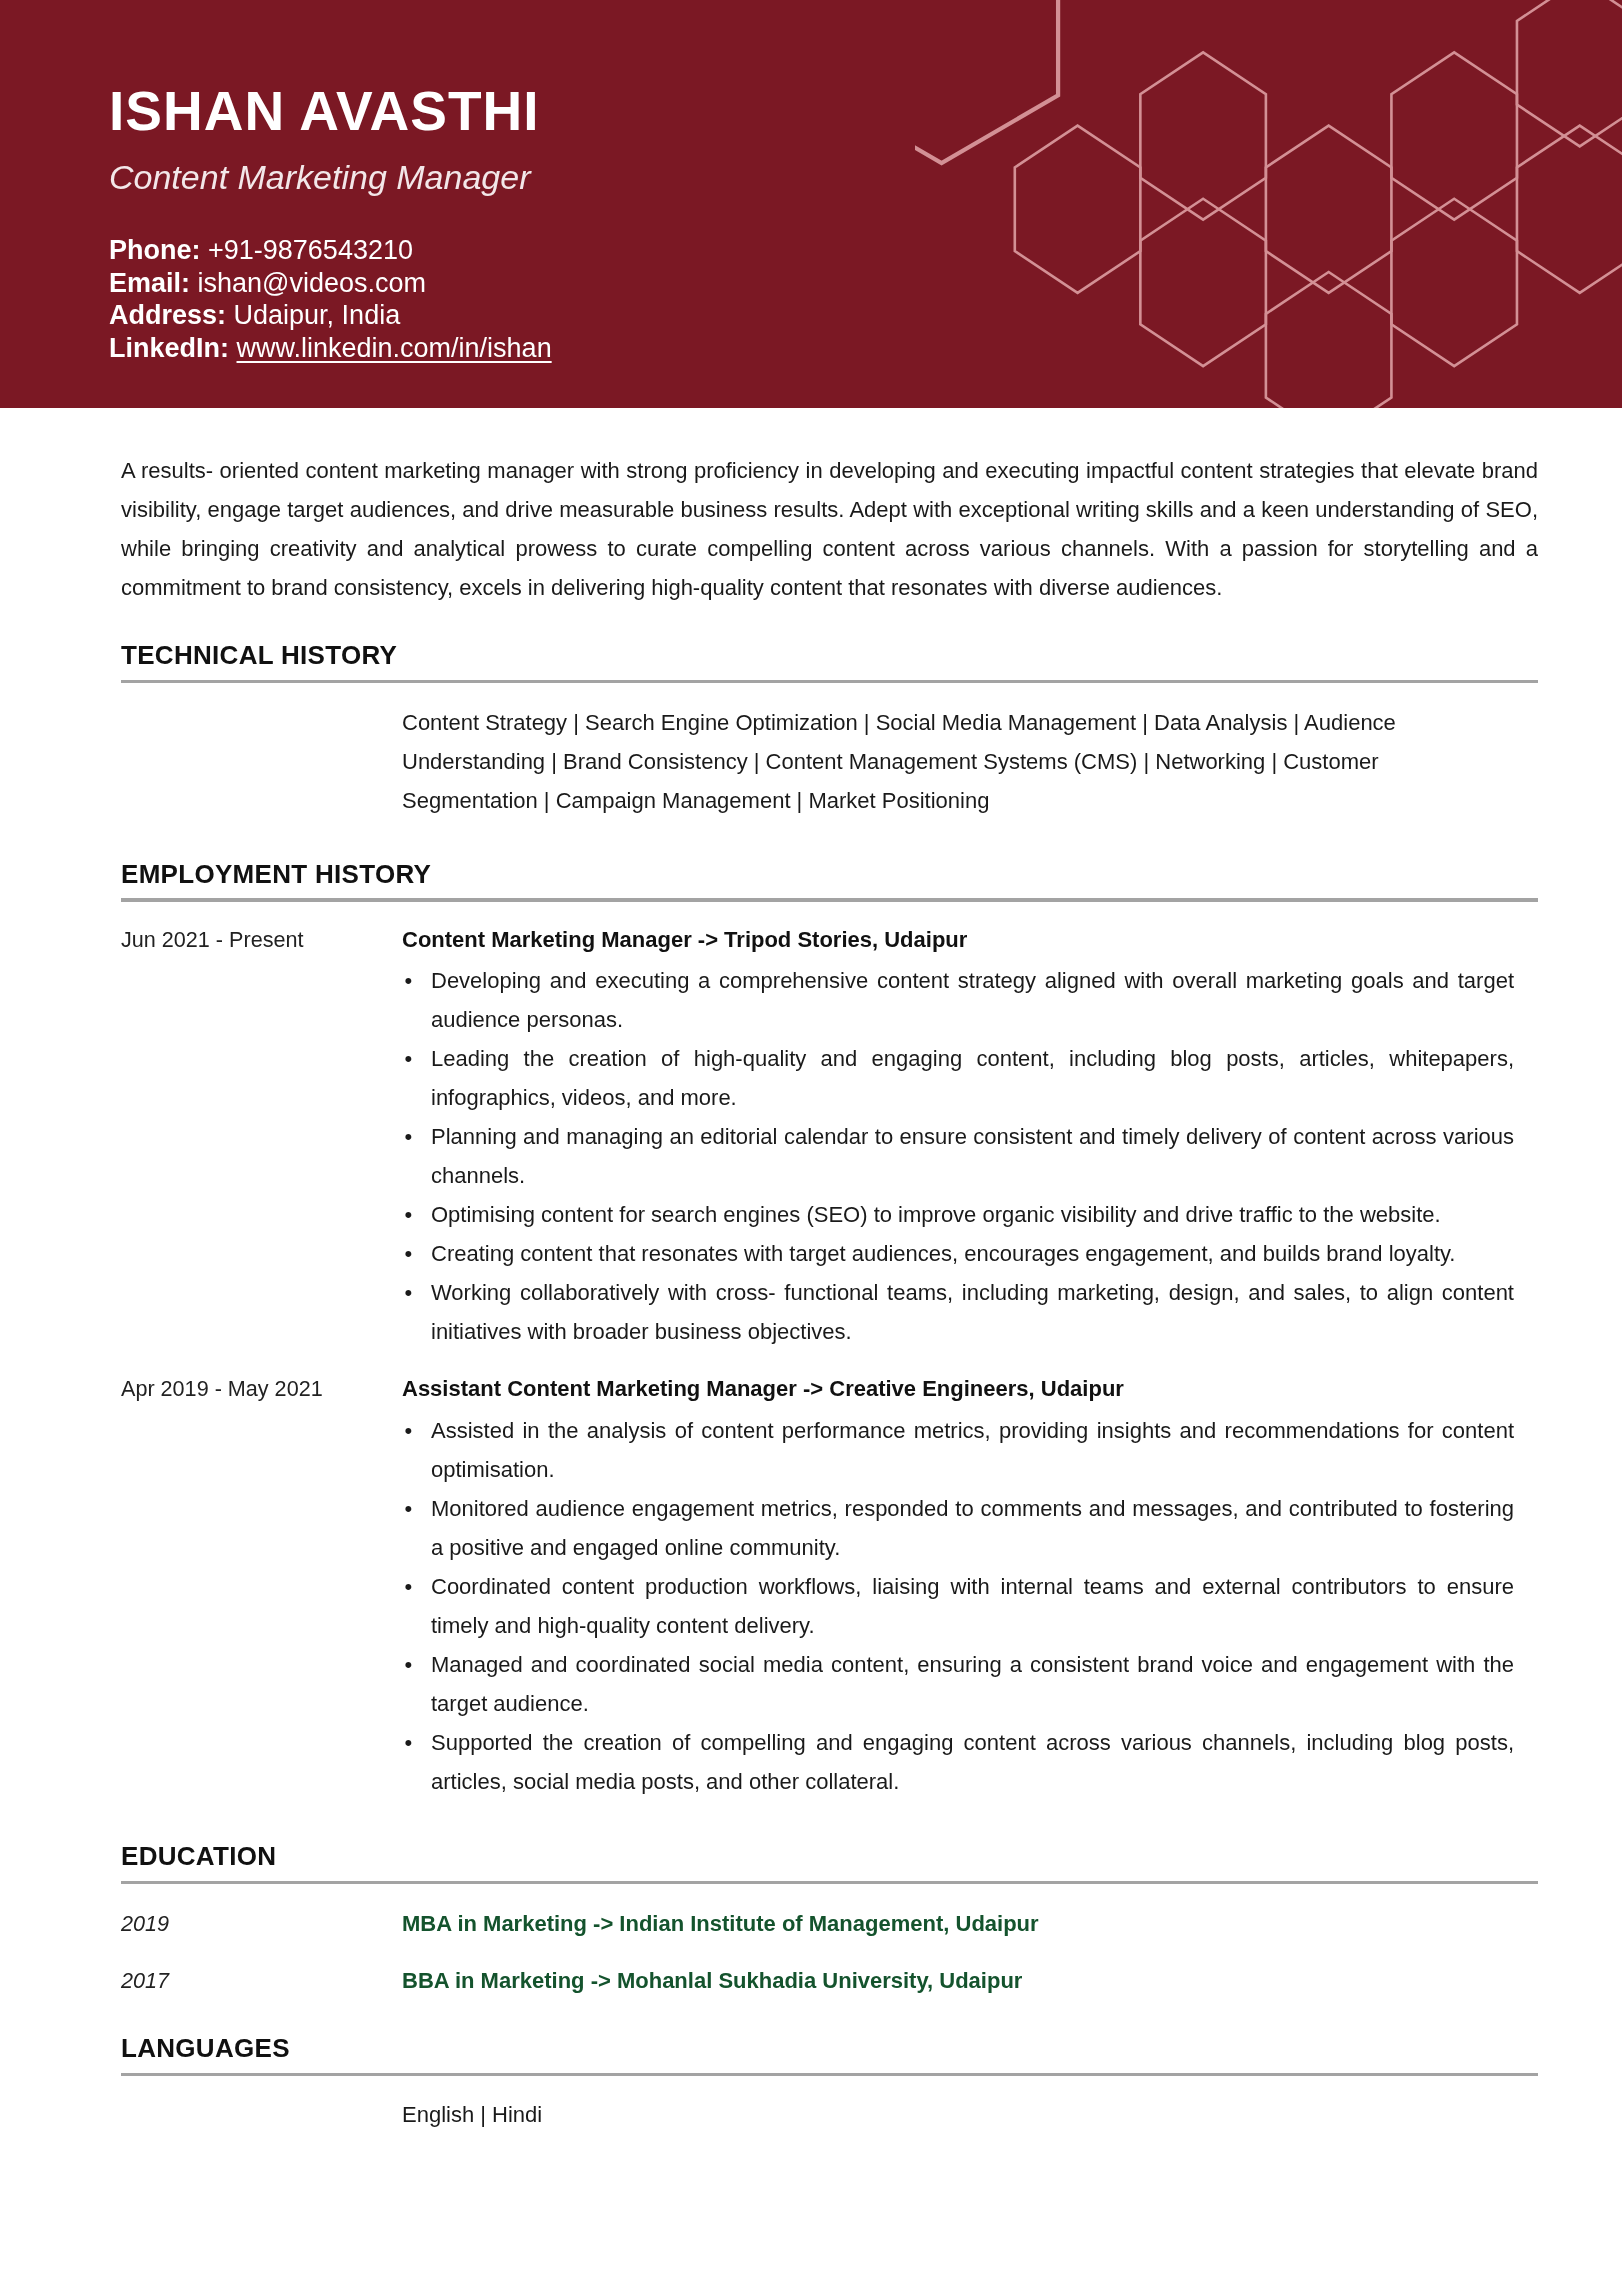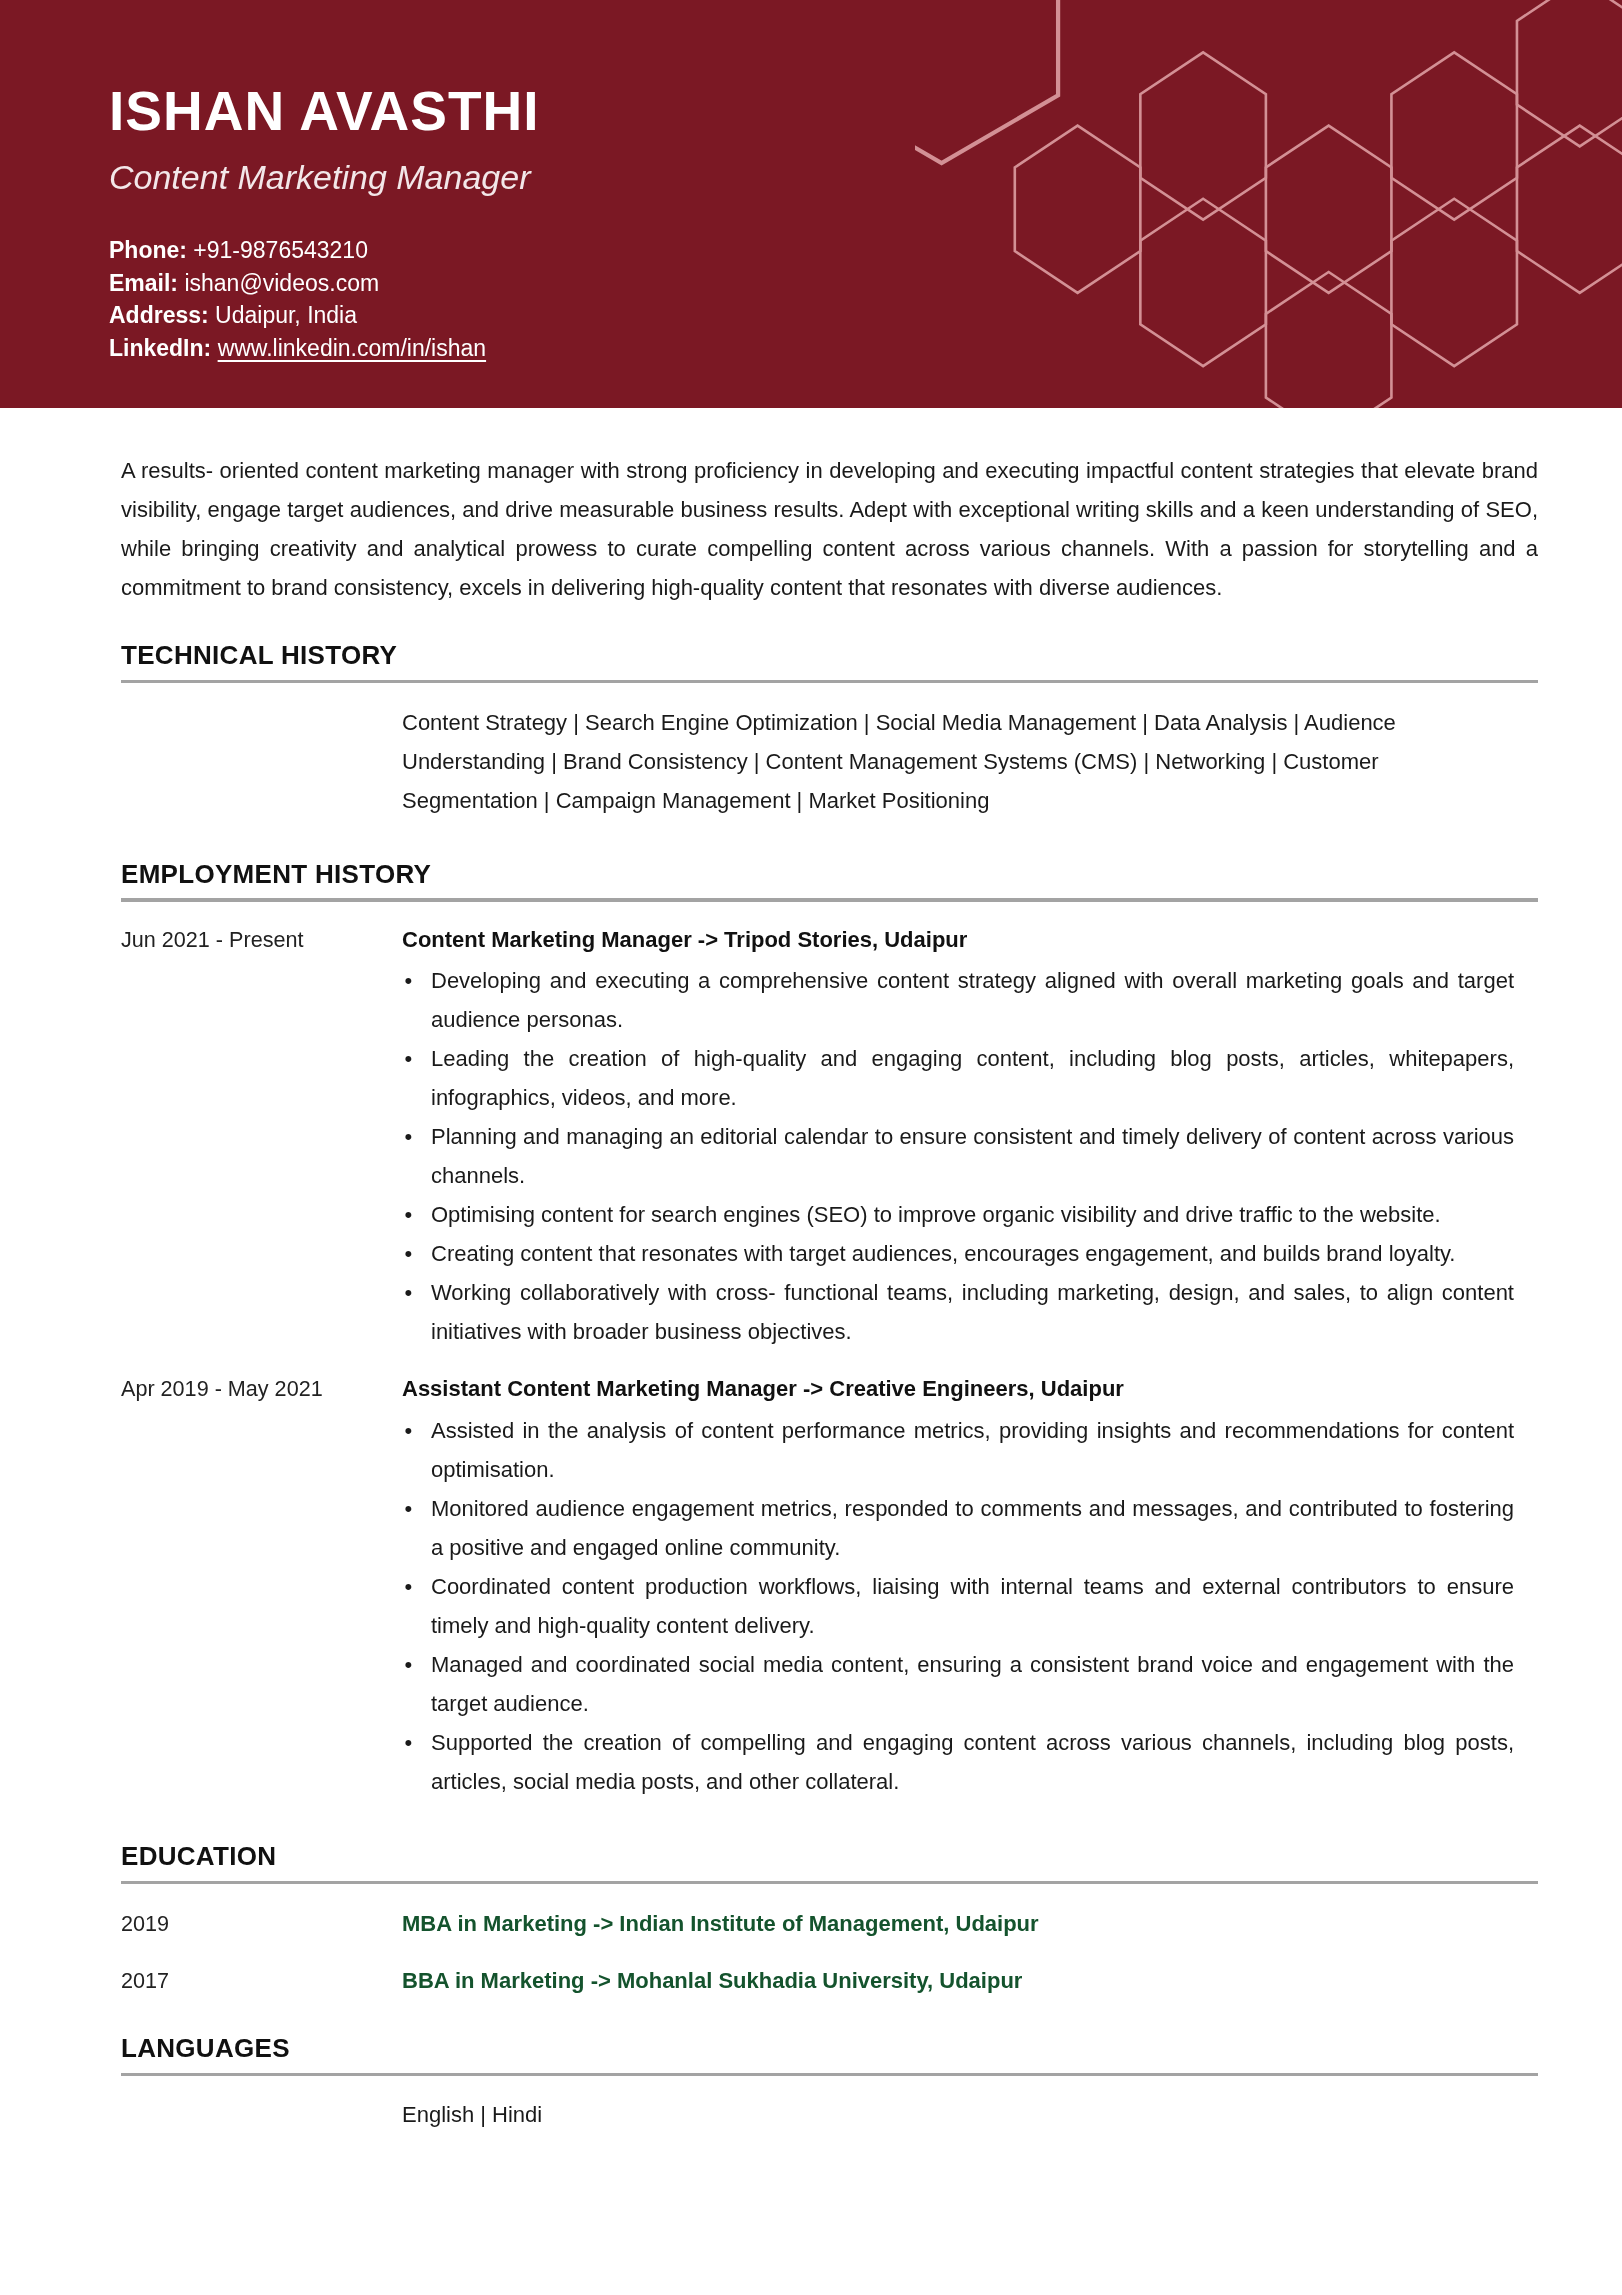--- a/index.html
+++ b/index.html
@@ -69,21 +69,21 @@
     white-space: nowrap;
   }
 
   .contact-block {
     position: absolute;
     top: 237px;
     left: 0;
   }
 
   .contact-line {
-    font-size: 23px;
+    font-size: 27px;
     line-height: 26px;
     color: #ffffff;
     white-space: nowrap;
     margin-bottom: 6.5px;
   }
 
   .contact-line .lbl {
     font-weight: 700;
   }
 
@@ -206,21 +206,21 @@
     color: #1a1a1a;
   }
 
   ul.duties li:last-child { margin-bottom: 0; }
 
   .edu-entry {
     display: flex;
     margin-top: 23.6px;
   }
 
-  .edu-entry .entry-date { line-height: 33px; }
+  .edu-entry .entry-date { line-height: 33px; font-style: italic; }
 
   .edu-title {
     font-size: 22px;
     font-weight: 700;
     line-height: 33px;
     color: #14532d;
   }
 
   .lang-block {
     margin-top: 22px;

